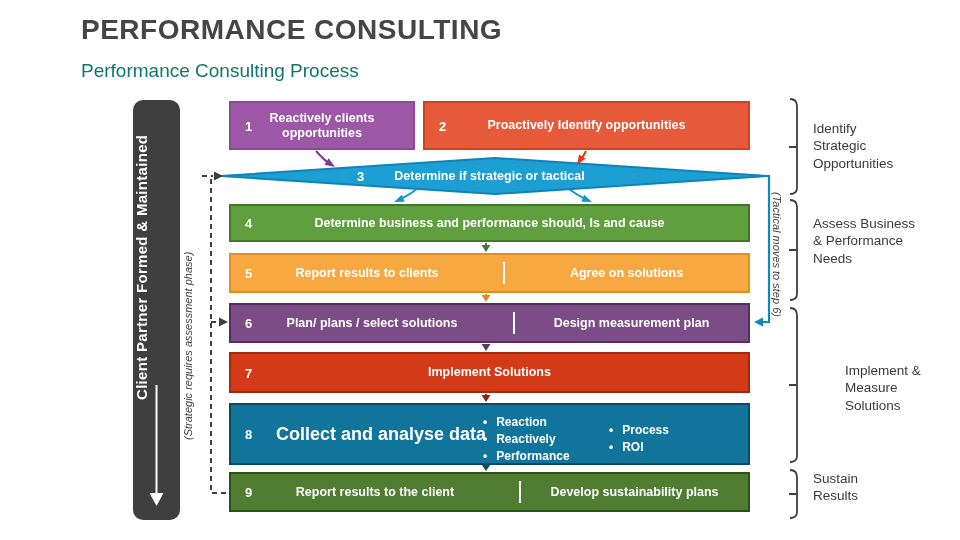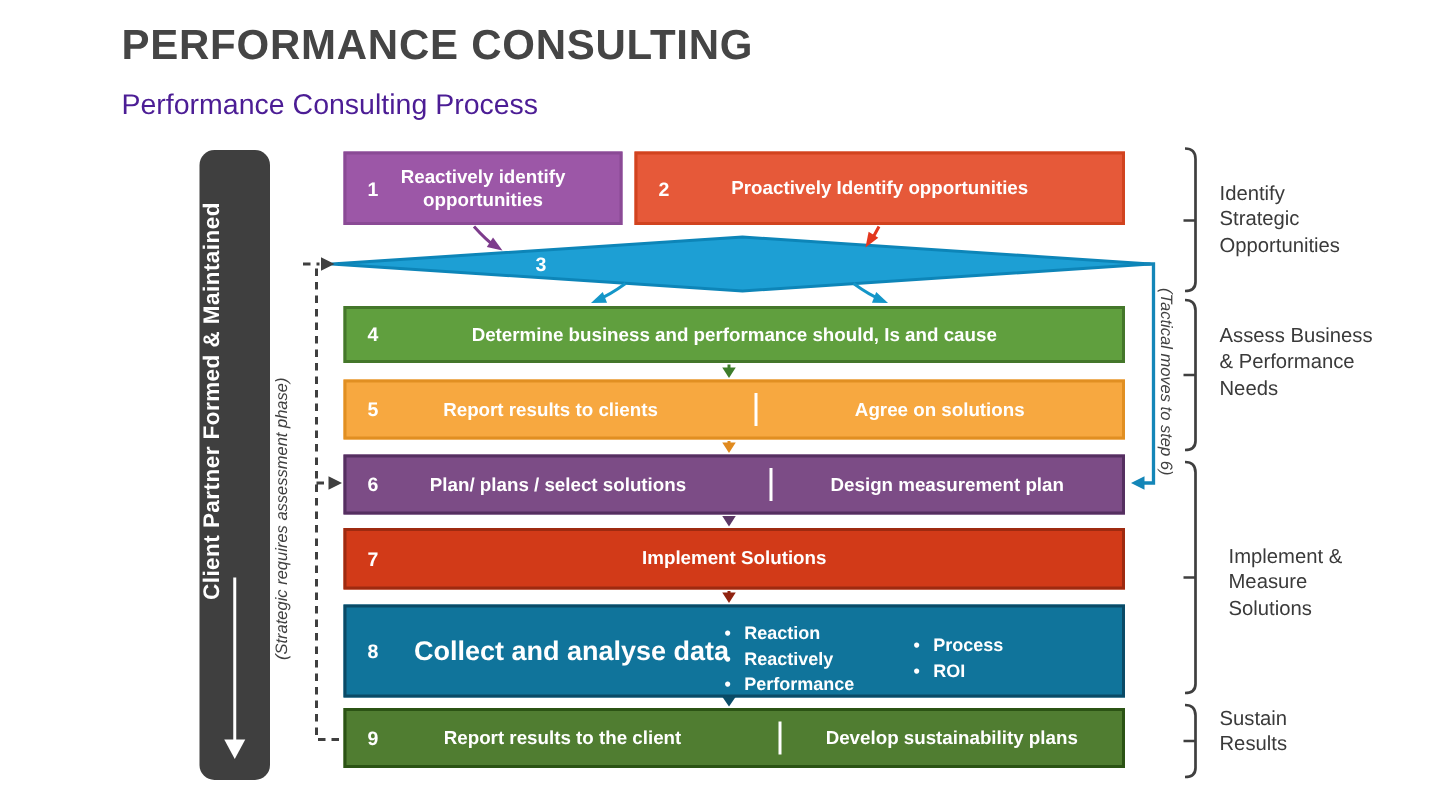--- a/index.html
+++ b/index.html
@@ -1,21 +1,21 @@
 <!DOCTYPE html>
 <html><head>
 <meta charset="utf-8">
 <style>
   html,body{margin:0;padding:0;background:#fff;}
   #slide{position:relative;width:960px;height:540px;background:#ffffff;overflow:hidden;
          font-family:"Liberation Sans", sans-serif;margin-left:43px;}
   .abs{position:absolute;}
 
   #page-title{left:38px;top:14px;font-size:28px;font-weight:700;color:#454545;letter-spacing:.5px;}
-  #page-subtitle{left:38px;top:60px;font-size:19px;color:#4c1d95;}
+  #page-subtitle{left:38px;top:60px;font-size:19px;color:#0f766e;}
 
   
   #client-bar{left:90px;top:100px;width:47px;height:420px;background:#3f3f3f;border-radius:10px;}
   #client-bar .bar-label{position:absolute;left:0;top:22px;width:100%;height:290px;
       writing-mode:vertical-rl;transform:rotate(180deg);
       color:#fff;font-weight:700;font-size:15px;text-align:center;letter-spacing:.3px;}
 
   
   .vnote{font-style:italic;font-size:11px;color:#3f3f3f;white-space:nowrap;}
   #note-strategic{left:139px;top:240px;height:200px;writing-mode:vertical-rl;transform:rotate(180deg);}
@@ -54,21 +54,21 @@
       display:flex;align-items:center;justify-content:center;font-weight:700;font-size:18px;}
   .bullets{position:absolute;font-weight:700;font-size:12px;line-height:17px;color:#fff;}
   #bullets-a{left:252px;top:9px;}
   #bullets-b{left:378px;top:17px;}
   .bullet::before{content:"•";margin-right:9px;}
 
   
   .phase-label{font-size:13.5px;color:#3a3a3a;line-height:1.28;}
   #phase1{left:770px;top:120px;width:92px;}
   #phase2{left:770px;top:215px;width:105px;}
-  #phase3{left:776px;top:362px;width:85px;}
+  #phase3{left:802px;top:362px;width:85px;}
   #phase4{left:770px;top:470px;width:55px;}
 
   #connectors{left:0;top:0;width:960px;height:540px;pointer-events:none;}
 </style>
 </head>
 <body>
 
 <div id="slide">
 
   <div class="abs" id="page-title">PERFORMANCE CONSULTING</div>
@@ -76,21 +76,21 @@
 
   <div class="abs" id="client-bar" style="background-color: rgb(63, 63, 63);">
     <div class="bar-label">Client Partner Formed &amp; Maintained</div>
   </div>
 
   <div class="abs vnote" id="note-strategic">(Strategic requires assessment phase)</div>
   <div class="abs vnote" id="note-tactical">(Tactical moves to step 6)</div>
 
   <div class="step" id="step1" style="background-color: rgb(156, 87, 167); border-color: rgb(138, 74, 149);">
     <span class="num">1</span>
-    <span class="lbl" style="max-width:130px;">Reactively identify opportunities</span>
+    <span class="lbl" style="max-width:130px;">Reactively clients opportunities</span>
   </div>
 
   <div class="step" id="step2" style="background-color: rgb(230, 89, 57); border-color: rgb(209, 67, 31);">
     <span class="num">2</span>
     <span class="lbl">Proactively Identify opportunities</span>
   </div>
 
   <div class="step" id="step4" style="background-color: rgb(96, 159, 62); border-color: rgb(68, 119, 42);">
     <span class="num">4</span>
     <span class="lbl">Determine business and performance should, Is and cause</span>
@@ -196,20 +196,21 @@
     </g>
 
     <path fill="none" stroke="#3F3F3F" stroke-width="1.8" d="M747,99 Q754,99 754,106 V188 Q754,194 747,194 M754,147 H746"></path>
     <path fill="none" stroke="#3F3F3F" stroke-width="1.8" d="M747,200 Q754,200 754,207 V294 Q754,300 747,300 M754,250 H746"></path>
     <path fill="none" stroke="#3F3F3F" stroke-width="1.8" d="M747,308 Q754,308 754,315 V456 Q754,462 747,462 M754,385 H746"></path>
     <path fill="none" stroke="#3F3F3F" stroke-width="1.8" d="M747,470 Q754,470 754,477 V512 Q754,518 747,518 M754,494 H746"></path>
   </svg>
 
   <div class="abs" id="diamond-text">
     <span class="num3">3</span>
+    <span>Determine if strategic or tactical</span>
   </div>
 
   <div class="abs phase-label" id="phase1">Identify Strategic Opportunities</div>
   <div class="abs phase-label" id="phase2">Assess Business &amp; Performance Needs</div>
   <div class="abs phase-label" id="phase3">Implement &amp; Measure Solutions</div>
   <div class="abs phase-label" id="phase4">Sustain Results</div>
 
 </div>
 
 </body></html>

